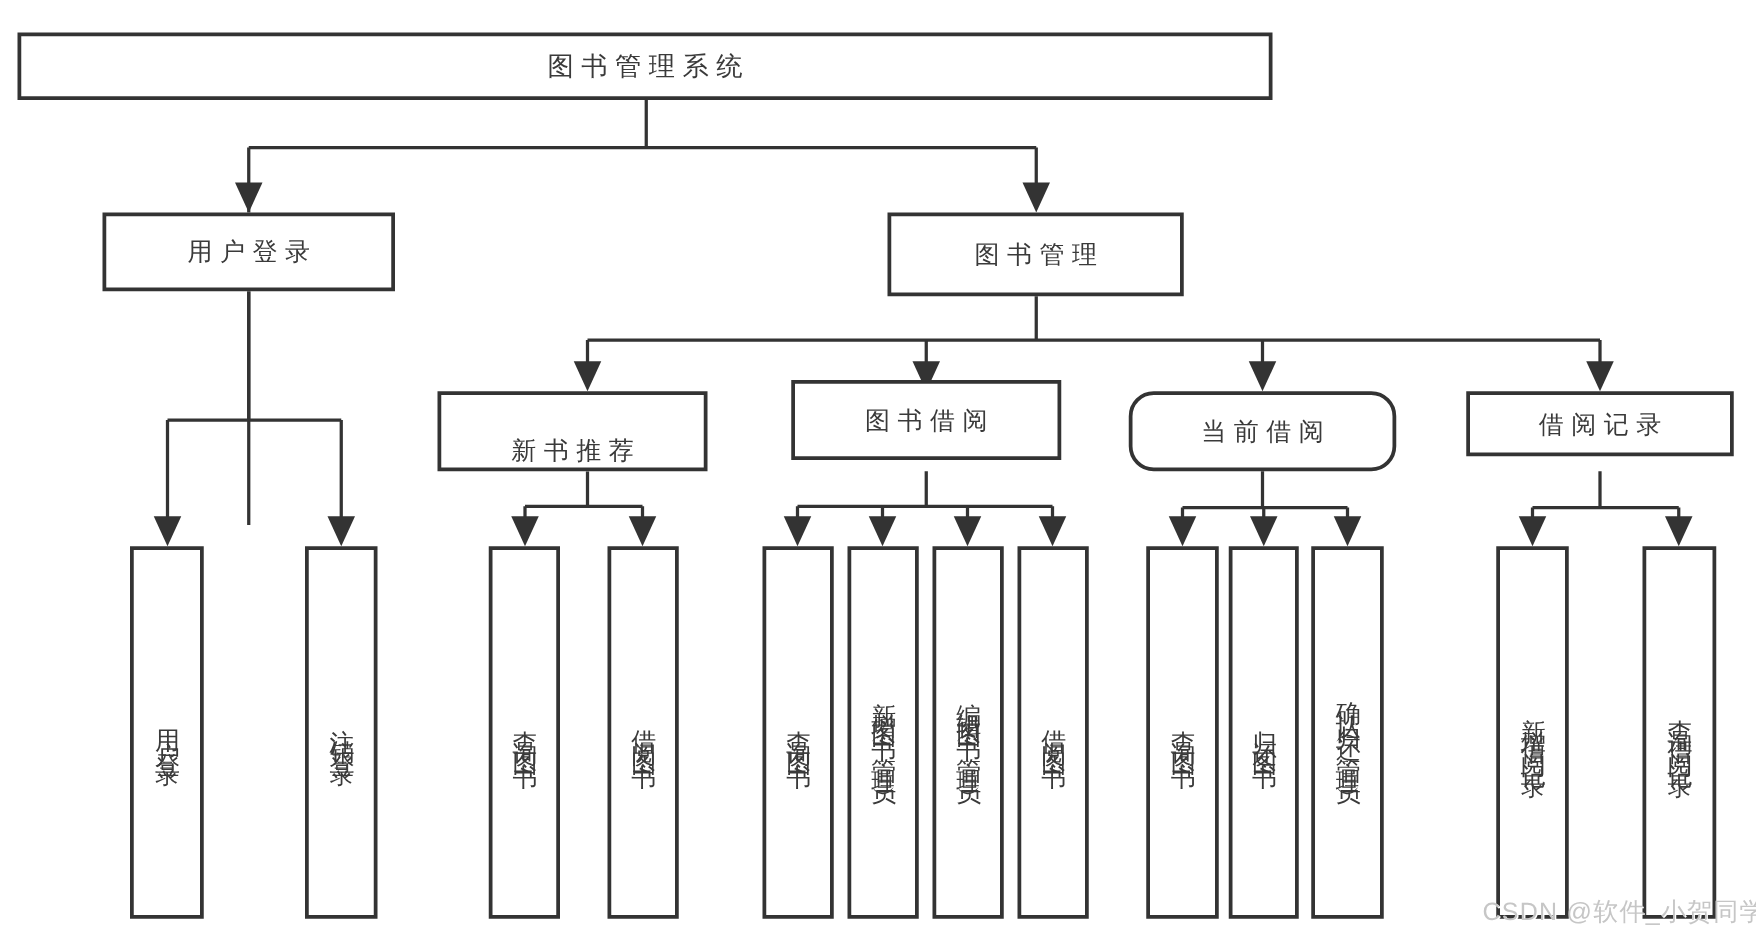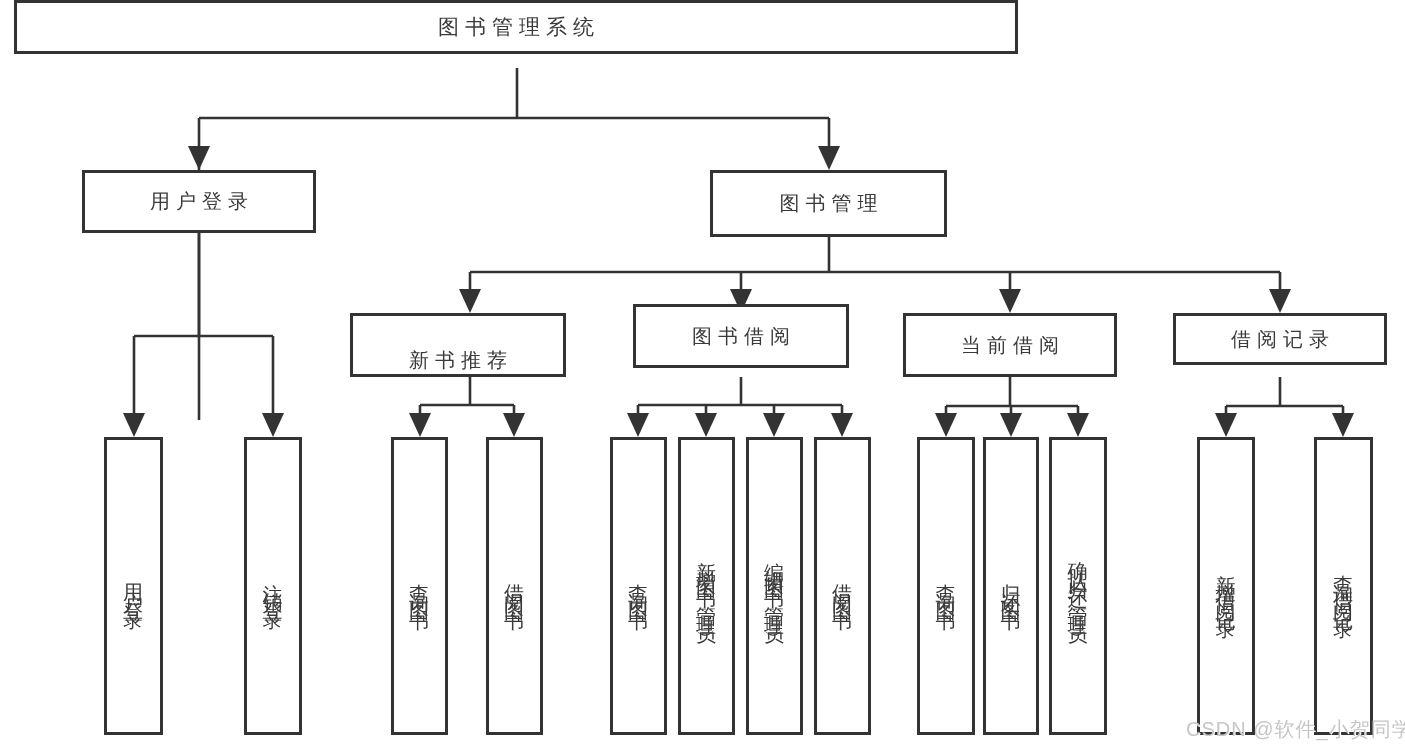--- a/index.html
+++ b/index.html
@@ -117,38 +117,38 @@
       <polygon points="763,413 785,413 774,437"></polygon>
       <polygon points="831,413 853,413 842,437"></polygon>
       <polygon points="935,413 957,413 946,437"></polygon>
       <polygon points="1000,413 1022,413 1011,437"></polygon>
       <polygon points="1067,413 1089,413 1078,437"></polygon>
       <polygon points="1215,413 1237,413 1226,437"></polygon>
       <polygon points="1332,413 1354,413 1343,437"></polygon>
     </g>
   </svg>
 
-  <div class="node hnode root-node" style="left:14px; top:0; width:1004px; height:54px;">
+  <div class="node hnode root-node" style="left:14px; top:26px; width:1004px; height:54px;">
     <span>图书管理系统</span>
   </div>
 
   <div class="node hnode" style="left:82px; top:170px; width:234px; height:63px;">
     <span>用户登录</span>
   </div>
   <div class="node hnode" style="left:710px; top:170px; width:237px; height:67px;">
     <span>图书管理</span>
   </div>
 
   <div class="node hnode" style="left:350px; top:313px; width:216px; height:64px;align-items:flex-end;">
     <span>新书推荐</span>
   </div>
   <div class="node hnode" style="left:633px; top:304px; width:216px; height:64px;">
     <span>图书借阅</span>
   </div>
-  <div class="node hnode" style="left:903px; top:313px; width:214px; height:64px;">
+  <div class="node hnode" style="left:903px; top:313px; width:214px; height:64px;border-radius:20px;">
     <span>当前借阅</span>
   </div>
   <div class="node hnode" style="left:1173px; top:313px; width:214px; height:52px;">
     <span>借阅记录</span>
   </div>
 
   <div class="node vnode" style="left:104px; top:437px; width:59px; height:298px;">
     <span>用户登录</span>
   </div>
   <div class="node vnode" style="left:244px; top:437px; width:58px; height:298px;">

